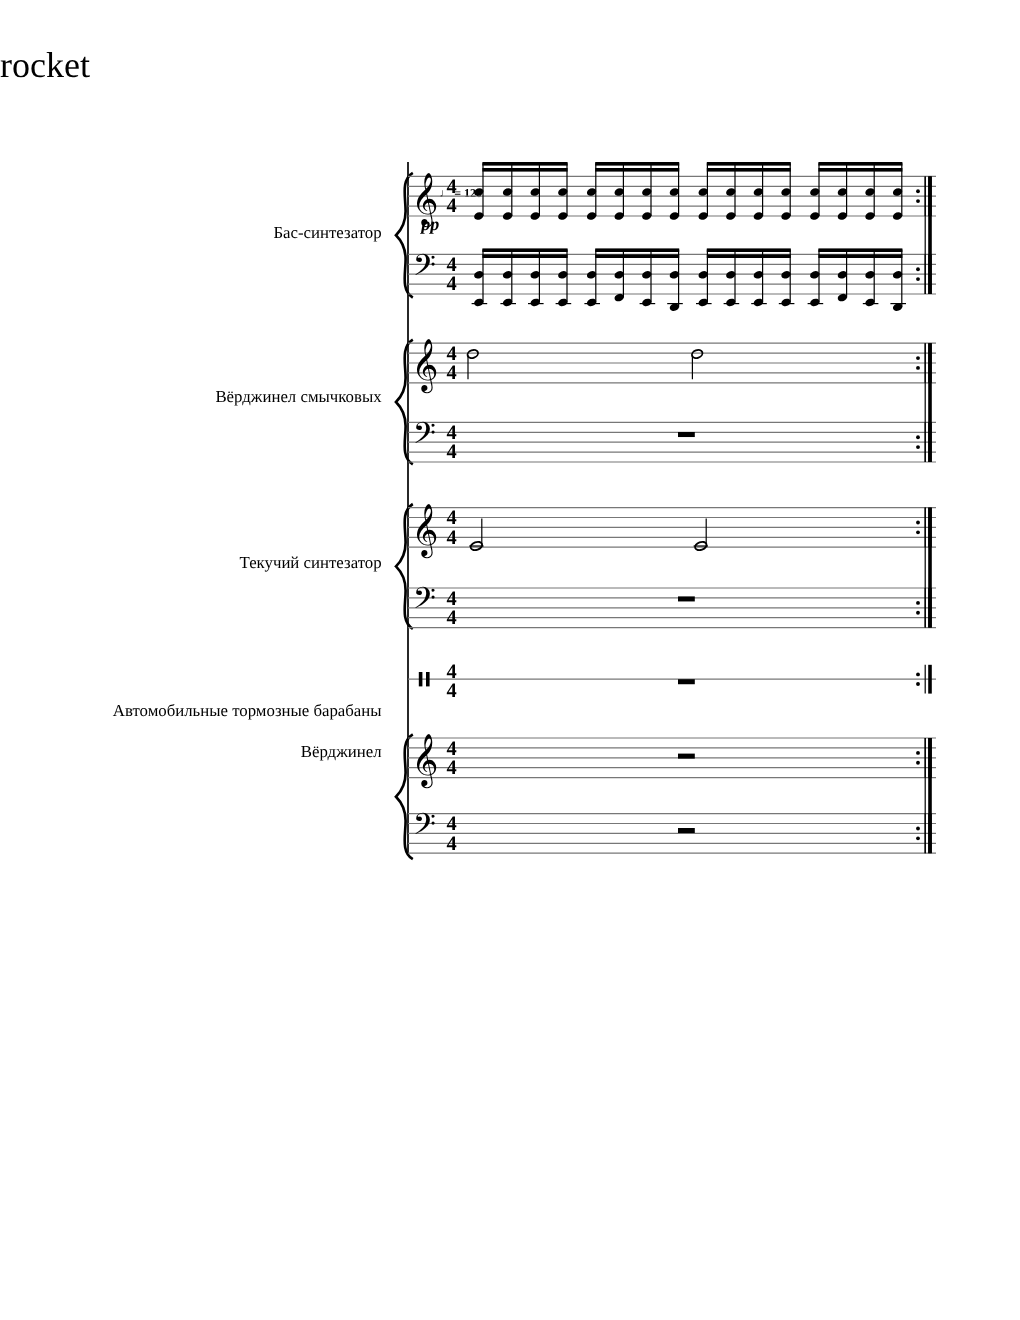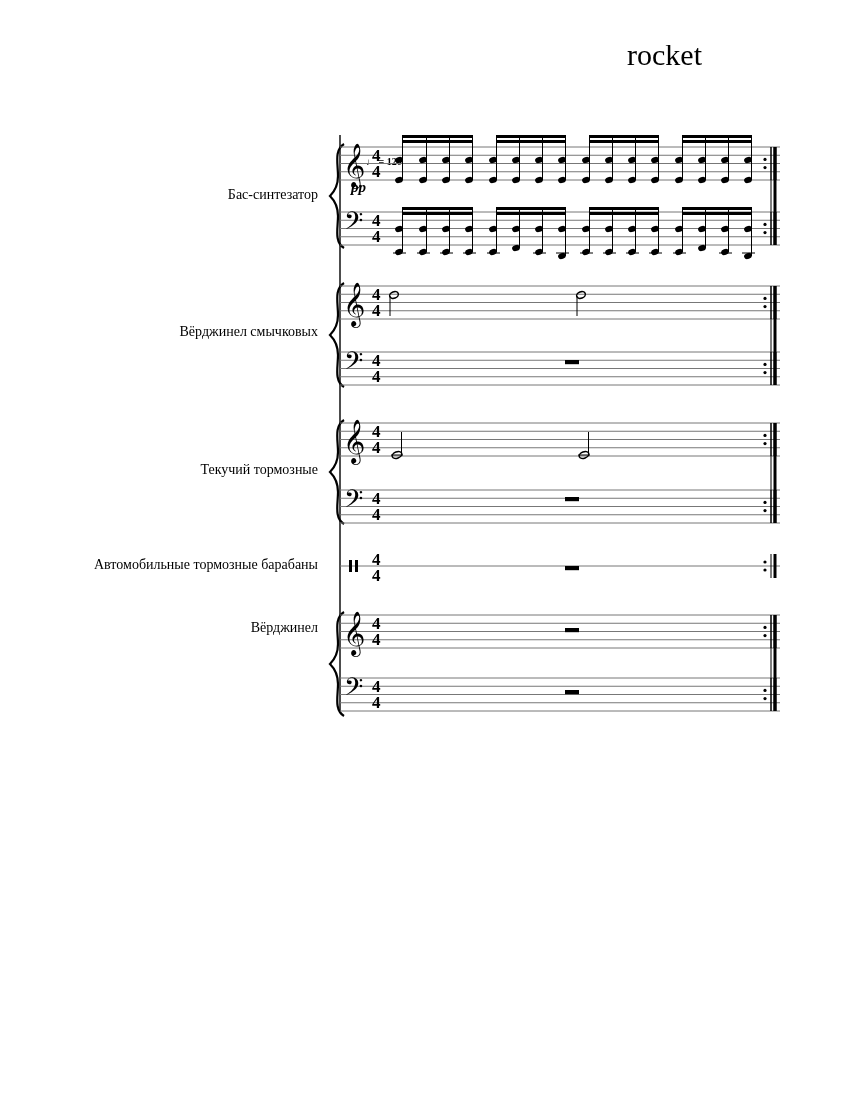--- a/index.html
+++ b/index.html
@@ -1,31 +1,31 @@
 <!DOCTYPE html>
 <html><head>
 <meta charset="utf-8">
 <style>
   html, body { margin:0; padding:0; background:#ffffff; }
   body { width:850px; height:1100px; position:relative; overflow:hidden; font-family:"Liberation Serif","DejaVu Serif",serif; color:#000; }
-  .title { position:absolute; top:38px; left:0; width:702px; text-align:right; font-size:30px; }
+  .title { position:absolute; top:38px; left:0; width:702px; text-align:left; font-size:30px; }
   .tempo { position:absolute; top:108px; left:366px; font-size:10px; font-weight:bold;margin-top:48px; }
   .label { position:absolute; right:532px; font-size:14px; white-space:nowrap; text-align:left; }
   svg.score { position:absolute; left:0; top:0; }
 </style>
 </head>
 <body>
 
 <div class="title">rocket</div>
 <div class="tempo"><span>♩</span> <span>= 120</span></div>
 
 <div class="label" style="top:187px">Бас-синтезатор</div>
 <div class="label" style="top:324px">Вёрджинел смычковых</div>
-<div class="label" style="top:462px">Текучий тормозные</div>
-<div class="label" style="top:557px">Автомобильные тормозные барабаны</div>
+<div class="label" style="top:462px">Текучий синтезатор</div>
+<div class="label" style="top:586px">Автомобильные тормозные барабаны</div>
 <div class="label" style="top:620px">Вёрджинел</div>
 
 <svg class="score" width="850" height="1100">
   <defs>
     <g id="staff5">
       <line x1="0" y1="0" x2="440" y2="0" stroke="#777" stroke-width="1"></line>
       <line x1="0" y1="8.25" x2="440" y2="8.25" stroke="#777" stroke-width="1"></line>
       <line x1="0" y1="16.5" x2="440" y2="16.5" stroke="#777" stroke-width="1"></line>
       <line x1="0" y1="24.75" x2="440" y2="24.75" stroke="#777" stroke-width="1"></line>
       <line x1="0" y1="33" x2="440" y2="33" stroke="#777" stroke-width="1"></line>

